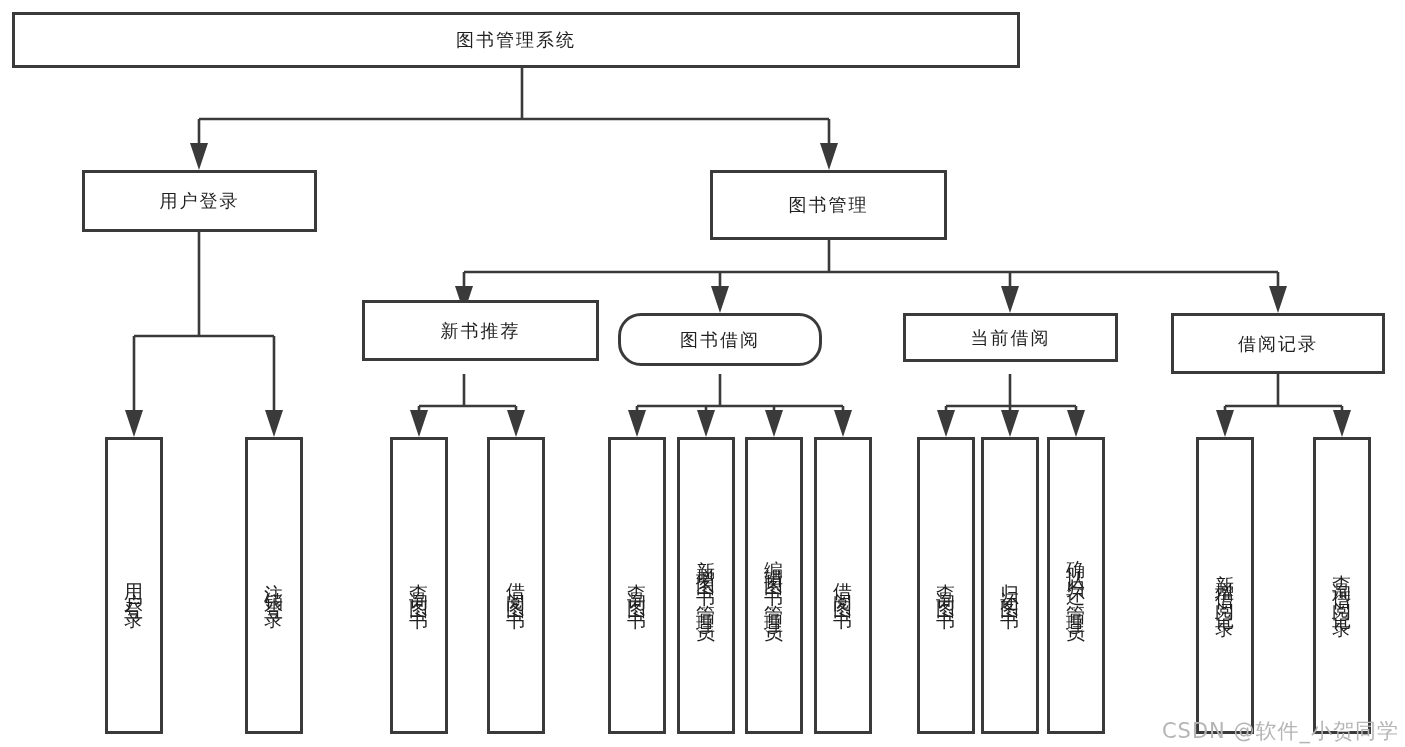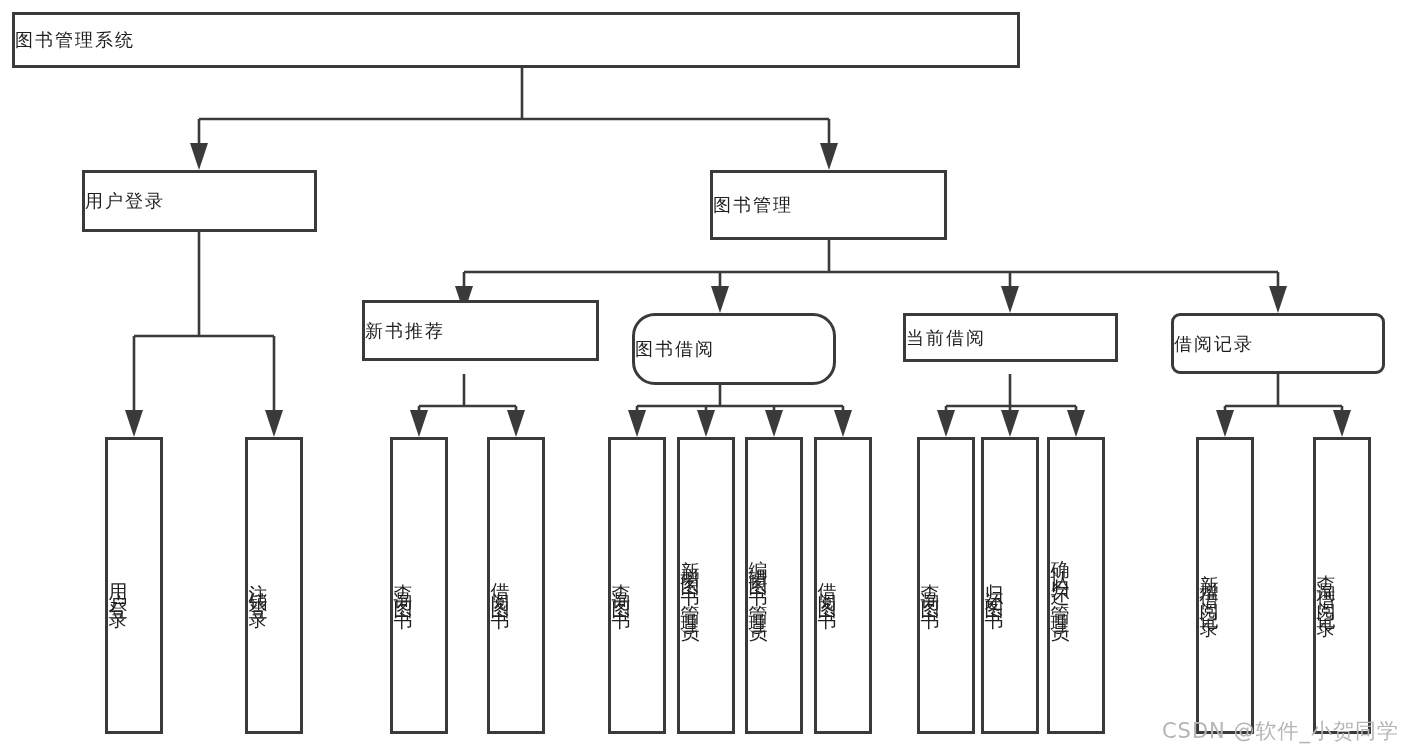--- a/index.html
+++ b/index.html
@@ -20,20 +20,21 @@
     pointer-events: none;
   }
 
   .node {
     position: absolute;
     box-sizing: border-box;
     border: 3px solid #3a3a3a;
     background: #ffffff;
     display: flex;
     align-items: center;
+    justify-content: center;
     color: #1f1f1f;
     font-size: 18px;
     letter-spacing: 2px;
     z-index: 2;
   }
 
   .leaf .vtext {
     writing-mode: vertical-lr;
     text-orientation: mixed;
     letter-spacing: 9px;
@@ -42,23 +43,23 @@
     color: #1f1f1f;
   }
 
   
   .n-root   { left: 12px;   top: 12px;  width: 1008px; height: 56px; }
 
   .n-l2-0   { left: 82px;   top: 170px; width: 235px;  height: 62px; }
   .n-l2-1   { left: 710px;  top: 170px; width: 237px;  height: 70px; }
 
   .n-l3-0   { left: 362px;  top: 300px; width: 237px;  height: 61px; }
-  .n-l3-1   { left: 632px;  top: 313px; width: 204px;  height: 72px; border-radius: 23px; }
+  .n-l3-1   { left: 618px;  top: 313px; width: 204px;  height: 53px; border-radius: 23px; }
   .n-l3-2   { left: 903px;  top: 313px; width: 215px;  height: 49px; }
-  .n-l3-3   { left: 1171px; top: 313px; width: 214px;  height: 61px; border-radius: 9px; }
+  .n-l3-3   { left: 1171px; top: 313px; width: 214px;  height: 61px; }
 
   .leaf     { top: 437px; height: 297px; width: 58px; }
   .n-lf-0   { left: 105px; }
   .n-lf-1   { left: 245px; }
   .n-lf-2   { left: 390px; }
   .n-lf-3   { left: 487px; }
   .n-lf-4   { left: 608px; }
   .n-lf-5   { left: 677px; }
   .n-lf-6   { left: 745px; }
   .n-lf-7   { left: 814px; }

